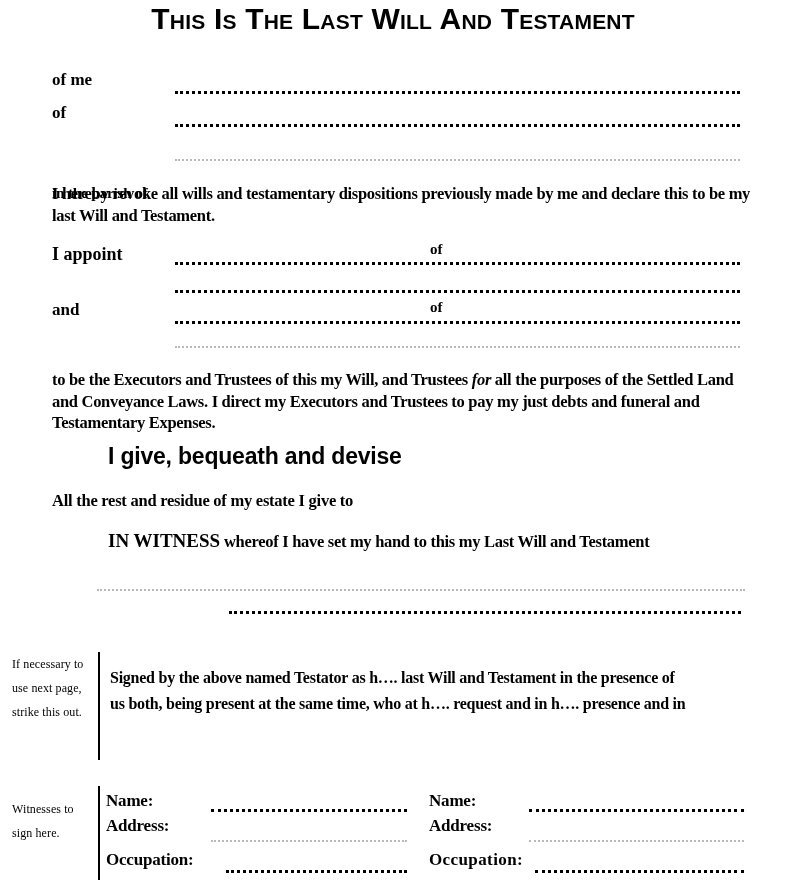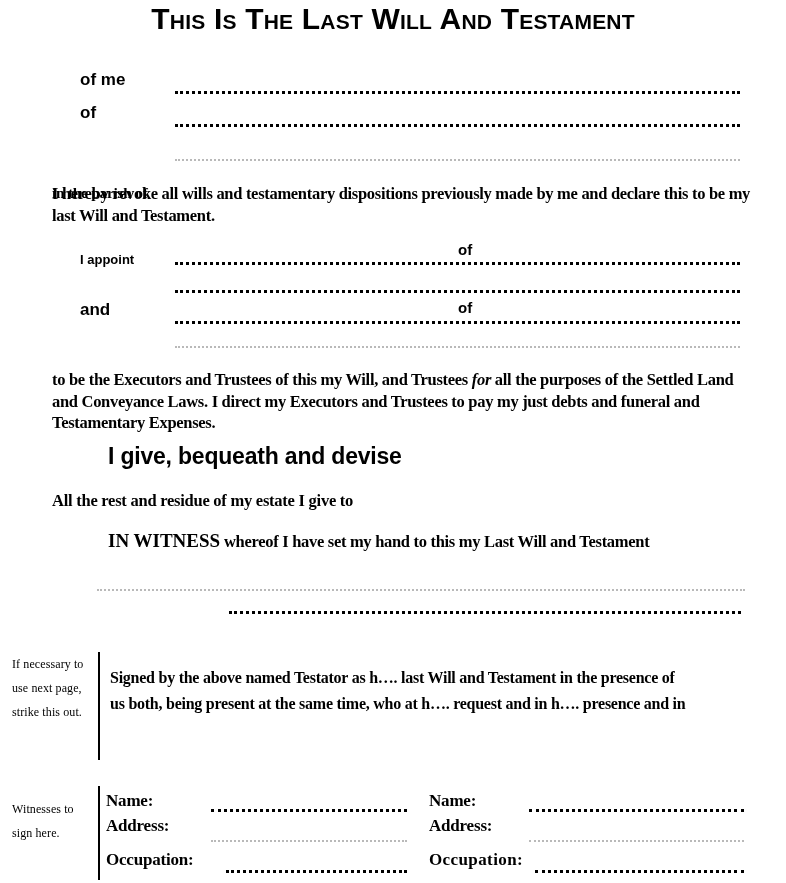--- a/index.html
+++ b/index.html
@@ -45,24 +45,23 @@
     white-space: nowrap;
   }
   .bodytxt {
     font-family: "Liberation Serif", "DejaVu Serif", serif;
     font-weight: bold;
     font-size: 16.5px;
     line-height: 21px;
     letter-spacing: -0.25px;
   }
   .label-bold {
-    font-family: Liberation Sans, sans-serif;
+    font-family: Liberation Serif, serif;
     font-weight: bold;
     font-size: 17px;
-    margin-left: 28px;
   }
   .label-plain {
     font-family: "Liberation Serif", "DejaVu Serif", serif;
     font-weight: bold;
     font-size: 15.5px;
     letter-spacing: -0.3px;
     margin-top: 48px;
   }
 
   
@@ -149,21 +148,21 @@
   <div class="dots" style="left:175px; top:88px; width:565px;"></div>
 
   <div class="abs label-bold" style="left:52px; top:103px;">of</div>
   <div class="dots" style="left:175px; top:121px; width:565px;"></div>
 
   <div class="abs label-plain" style="left:52px; top:136px;">in the parish of</div>
   <div class="dots faint" style="left:175px; top:156px; width:565px;"></div>
 
   <div class="para" style="left:52px; top:176px; width:700px;">I hereby revoke all wills  and testamentary dispositions previously made by me and declare this to be my last Will and Testament.</div>
 
-  <div class="abs label-bold" style="left:52px; top:252px; font-size:13px;">I appoint</div>
+  <div class="abs label-bold" style="left:52px; top:244px; font-size:18px;">I appoint</div>
   <div class="abs label-bold" style="left:430px; top:241px; font-size:15px;">of</div>
   <div class="dots" style="left:175px; top:259px; width:565px;"></div>
 
   <div class="dots" style="left:175px; top:287px; width:565px;"></div>
 
   <div class="abs label-bold" style="left:52px; top:300px; font-size:17px;">and</div>
   <div class="abs label-bold" style="left:430px; top:299px; font-size:15px;">of</div>
   <div class="dots" style="left:175px; top:318px; width:565px;"></div>
 
   <div class="dots faint" style="left:175px; top:343px; width:565px;"></div>

